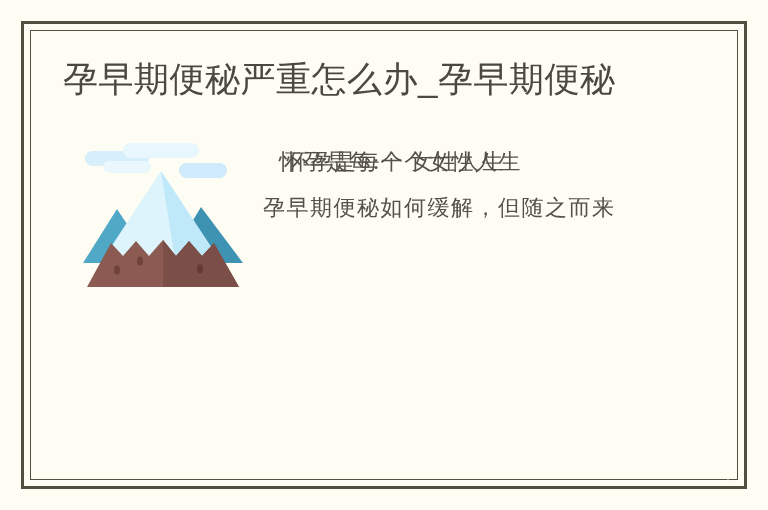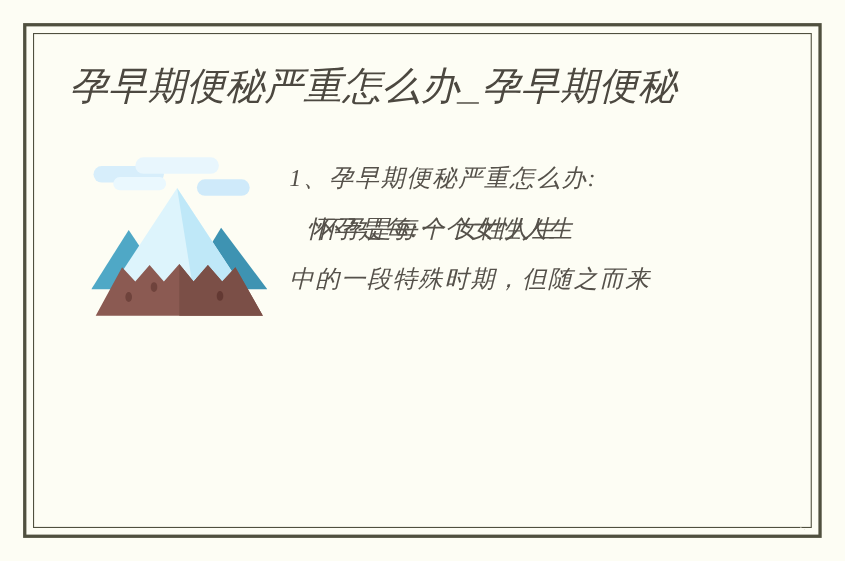--- a/index.html
+++ b/index.html
@@ -15,21 +15,20 @@
     overflow: hidden;
   }
 
   
   .page {
     position: relative;
     width: 768px;
     height: 510px;
     background: #fdfdf4;
     box-sizing: border-box;
-    font-style: italic;
   }
 
   
   .frame-outer {
     position: absolute;
     left: 21px;
     top: 21px;
     right: 21px;
     bottom: 21px;
     border: 3px solid #50503f;
@@ -169,29 +168,28 @@
           <path d="M80,103 L93,119 L106,104 L119,119 L131,106 L156,150 L80,150 Z" fill="#7b4f47"></path>
 
           <ellipse cx="34" cy="133" rx="3" ry="4.5" fill="#6f433c"></ellipse>
           <ellipse cx="57" cy="124" rx="3" ry="4.5" fill="#6f433c"></ellipse>
           <ellipse cx="117" cy="132" rx="3" ry="4.5" fill="#633933"></ellipse>
         </svg>
       </div>
 
       <div class="article-body">
 
-        <div class="body-line">1、孕早期便秘严重怎么办:</div>
 
 
         <div class="overlap-wrap">
           <div class="body-line layer-b">怀孕是每一个女性人生</div>
           <div class="body-line layer-a">怀孕是每:个 女性人生</div>
         </div>
 
-        <div class="body-line">中的一段特殊时期，但随之而来</div>
+        <div class="body-line">孕早期便秘如何缓解，但随之而来</div>
 
 
       </div>
     </div>
   </div>
 
   <div class="watermark">·.</div>
 
 </div>
 

